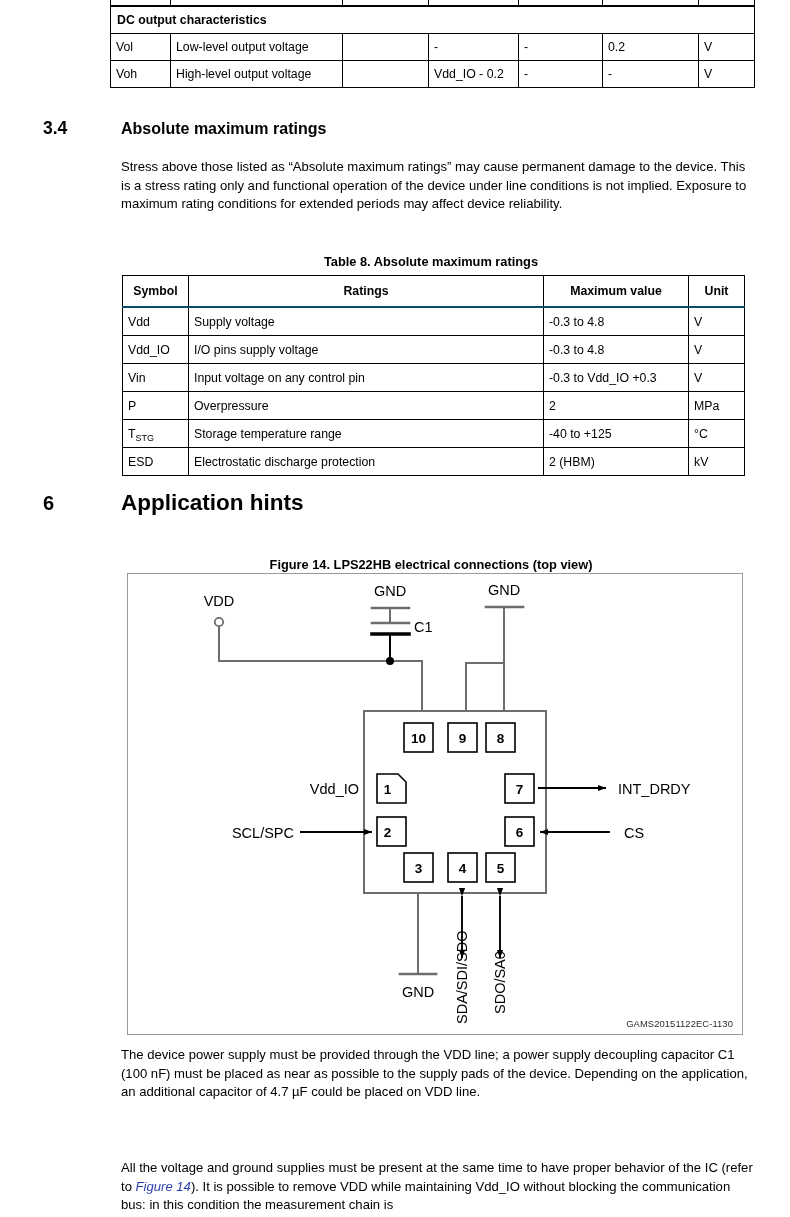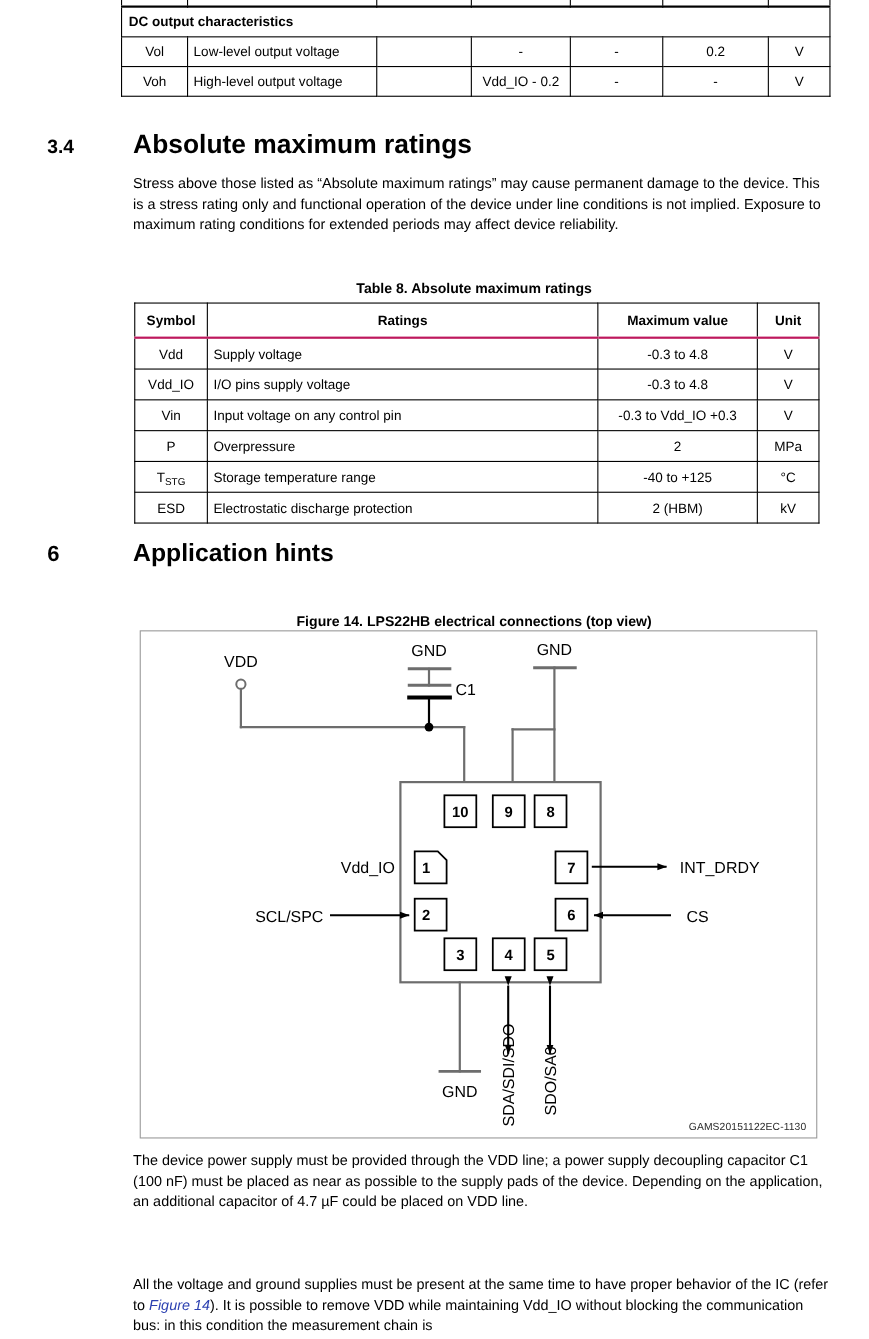--- a/index.html
+++ b/index.html
@@ -33,21 +33,21 @@
   table.dsheet td, table.dsheet th {
     border: 1px solid #000;
     padding: 3px 5px;
     vertical-align: middle;
     font-weight: normal;
   }
   table.dsheet th {
     font-weight: bold;
     text-align: center;
   }
-  .c  { text-align: center; }
+  .c  { }
   .l  { text-align: left; }
 
   
   #table-continued {
     position: absolute;
     left: 110px;
     top: -22px;
     width: 644px;
   }
   #table-continued td {
@@ -70,21 +70,21 @@
     font-weight: bold;
   }
   .sec-head .num {
     font-size: 19px;
   }
   .sec-head .ttl {
     font-size: 21.5px;
   }
   #sec-3-4 { left: 43px; top: 118px; }
   #sec-3-4 .num { width: 78px; font-size: 17.5px; }
-  #sec-3-4 .ttl { font-size: 24px; }
+  #sec-3-4 .ttl { font-size: 16px; }
   #sec-6 { left: 43px; top: 490px; }
   #sec-6 .num { width: 78px; font-size: 20px; }
   #sec-6 .ttl { font-size: 22.5px; }
 
   
   .para {
     position: absolute;
     left: 121px;
     width: 634px;
     font-size: 13.1px;
@@ -106,21 +106,21 @@
   #fig14-caption  { top: 557px; }
 
   
   #table-8 {
     position: absolute;
     left: 122px;
     top: 275px;
     width: 622px;
   }
   #table-8 td, #table-8 th { height: 21px; }
-  #table-8 thead th { border-bottom: 2px solid #be185d; height: 24px; }
+  #table-8 thead th { border-bottom: 2px solid #0c4a6e; height: 24px; }
   sub.sub { font-size: 9px; vertical-align: baseline; position: relative; top: 3px; }
 
   
   #figure-14 {
     position: absolute;
     left: 127px;
     top: 573px;
     width: 614px;
     height: 460px;
     border: 1px solid #9a9a9a;

